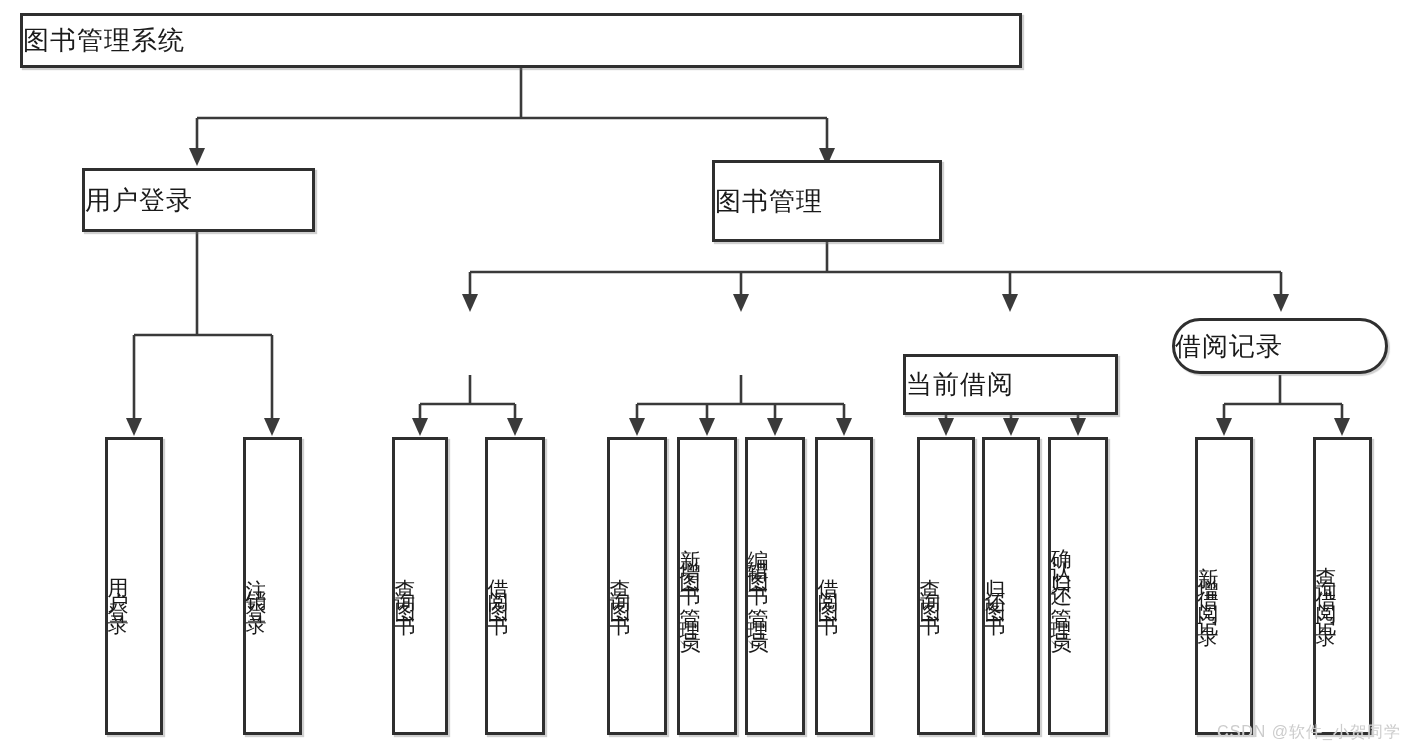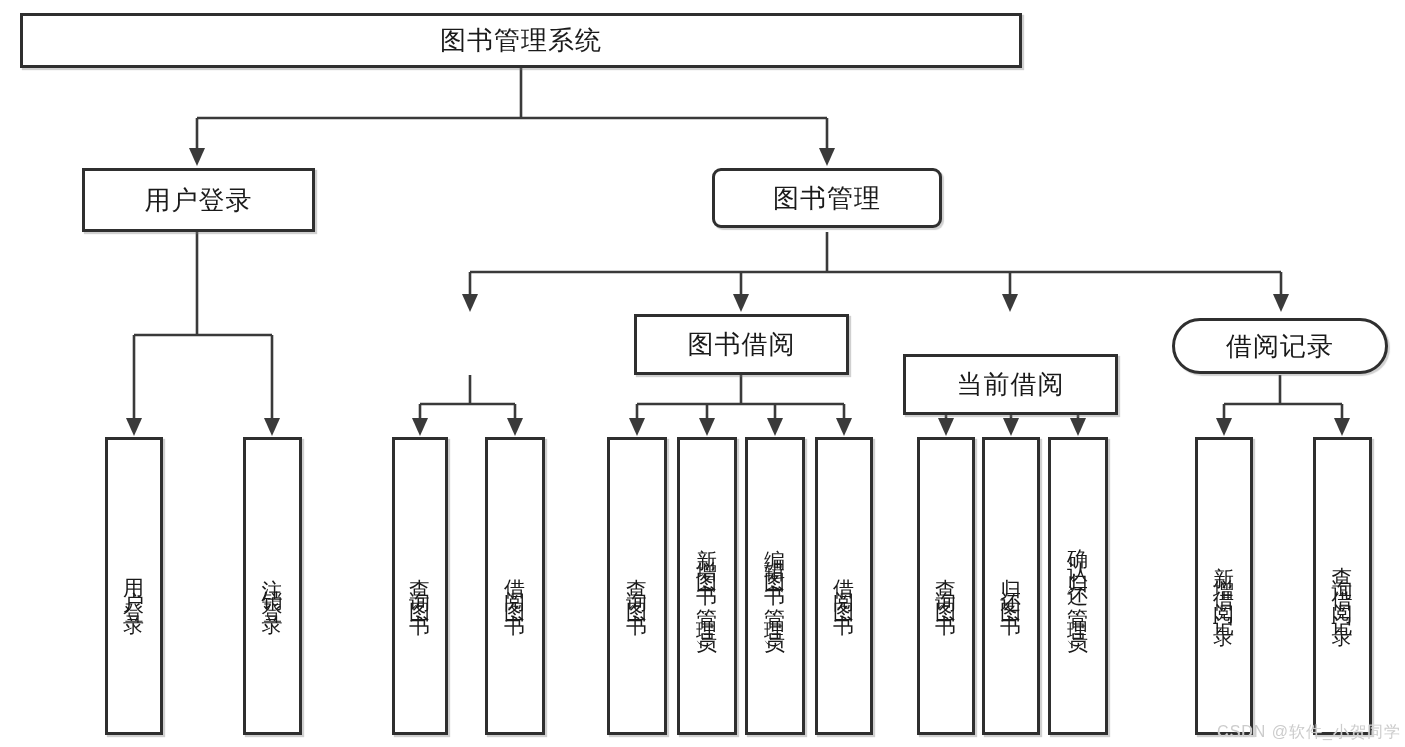--- a/index.html
+++ b/index.html
@@ -12,21 +12,21 @@
     background:var(--background);
     font-family:"Liberation Sans","DejaVu Sans",sans-serif;
     color:var(--text);
   }
   #wires{position:absolute;left:0;top:0;width:1405px;height:747px;}
   .ln{stroke:var(--line);stroke-width:2.6;fill:none;}
   .ah{fill:var(--line);stroke:none;}
   .box{
     position:absolute; box-sizing:border-box;
     border:3px solid var(--box-border); background:#fff;
-    display:flex; align-items:center; justify-content:center;
+    display:flex; align-items:center; 
     box-shadow:2px 2px 1px rgba(120,120,120,0.35);
     font-size:26px; letter-spacing:1px; text-align:center;
   }
   .leaf{font-size:21px;}
   .leaf .vtext{
     writing-mode:vertical-rl; text-orientation:mixed;
     letter-spacing:12px; line-height:1;
   }
   #watermark{
     position:absolute; right:4px; bottom:4px;
@@ -116,27 +116,24 @@
     </g>
   </svg>
 
   <div class="box" style="left:20px;top:13px;width:1002px;height:55px;">
     <span>图书管理系统</span>
   </div>
 
   <div class="box" style="left:82px;top:168px;width:233px;height:64px;">
     <span>用户登录</span>
   </div>
-  <div class="box" style="left:712px;top:168px;width:230px;height:60px;border-radius:9px;">
+  <div class="box" style="left:712px;top:160px;width:230px;height:82px;">
     <span>图书管理</span>
   </div>
 
-  <div class="box" style="left:634px;top:314px;width:215px;height:61px;">
-    <span>图书借阅</span>
-  </div>
   <div class="box" style="left:903px;top:314px;width:215px;height:61px;margin-top:40px;">
     <span>当前借阅</span>
   </div>
   <div class="box" style="left:1172px;top:318px;width:216px;height:56px;border-radius:28px;">
     <span>借阅记录</span>
   </div>
 
   <div class="box leaf" style="left:105px;top:437px;width:58px;height:298px;">
     <span class="vtext">用户登录</span>
   </div>

